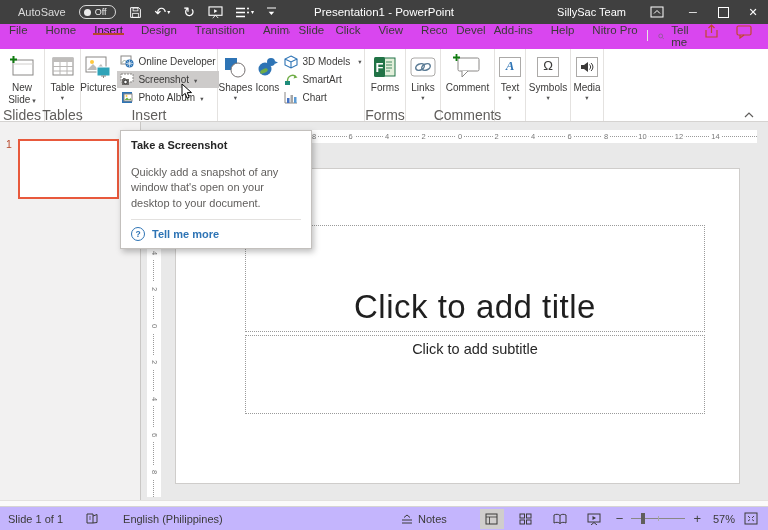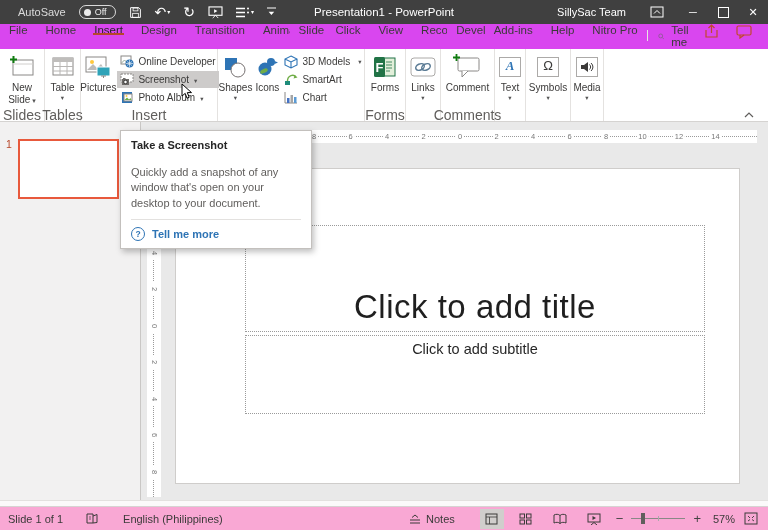--- a/index.html
+++ b/index.html
@@ -83,26 +83,26 @@
   .vnum{position:absolute;left:0;width:14px;text-align:center;background:#fff;font-size:7.5px;color:#777;transform:translateY(-50%) rotate(90deg)}
 
   .slide{position:absolute;left:175px;top:168px;width:565px;height:316px;background:#fff;border:1px solid #CFCDCB;box-sizing:border-box}
   .ph{position:absolute;left:69px;width:460px;border:1px dotted #9a9a9a;box-sizing:border-box;display:flex;justify-content:center}
   .ph-title{top:56px;height:107px;align-items:flex-end;padding-bottom:5px;font-size:33px;color:#1f1f1f;letter-spacing:.5px}
   .ph-sub{top:166px;height:79px;align-items:flex-start;padding-top:5px;font-size:14.5px;color:#262626}
 
   .hscroll{position:absolute;left:0;right:0;top:500px;height:7px;background:#FBFAFA;border-top:1px solid #E3E1DF}
 
   
-  .statusbar{position:absolute;left:0;right:0;bottom:0;height:23px;background:#f9a8d4;border-top:1px solid #D6D4D2;display:flex;align-items:center;font-size:11px;color:#3b3a39}
+  .statusbar{position:absolute;left:0;right:0;bottom:0;height:23px;background:#c4b5fd;border-top:1px solid #D6D4D2;display:flex;align-items:center;font-size:11px;color:#3b3a39}
   .sb-left{display:flex;align-items:center;padding-left:8px}
   .sb-slideinfo{margin-right:22px}
   .sb-book{margin-right:24px}
   .sb-right{margin-left:auto;display:flex;align-items:center;padding-right:6px}
-  .sb-notes{display:flex;align-items:center;gap:5px;margin-right:20px}
+  .sb-notes{display:flex;align-items:center;gap:5px;margin-right:28px}
   .vbtn{width:24px;height:20px;display:flex;align-items:center;justify-content:center;margin:0 5px}
   .vbtn.active{background:#D0CECC}
   .zoom-ctl{display:flex;align-items:center}
   .zminus,.zplus{font-size:13px;color:#444;padding:0 5px}
   .ztrack{width:54px;height:1px;background:#8a8886;position:relative;margin:0 3px}
   .ztick{position:absolute;left:50%;top:-2px;width:1px;height:5px;background:#aaa}
   .zthumb{position:absolute;left:10px;top:-5px;width:4px;height:11px;background:#605E5C}
   .zpct{margin:0 9px 0 7px}
 </style>
 </head>

